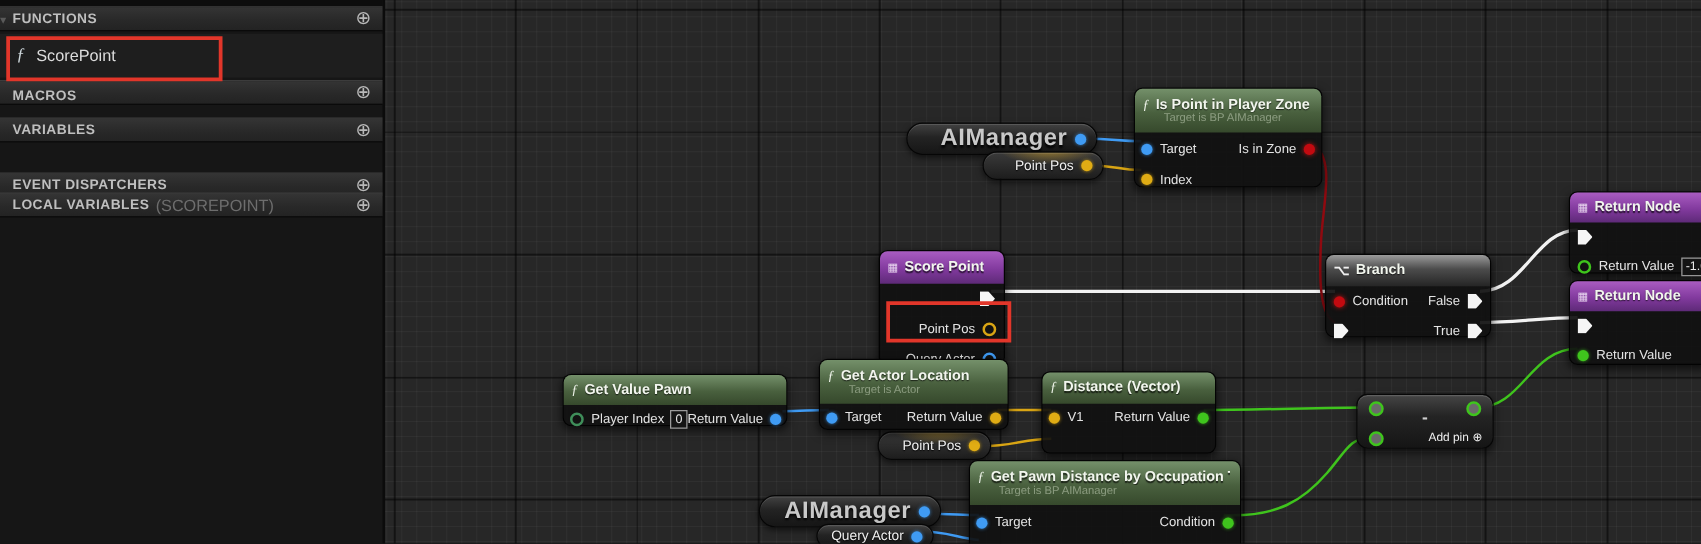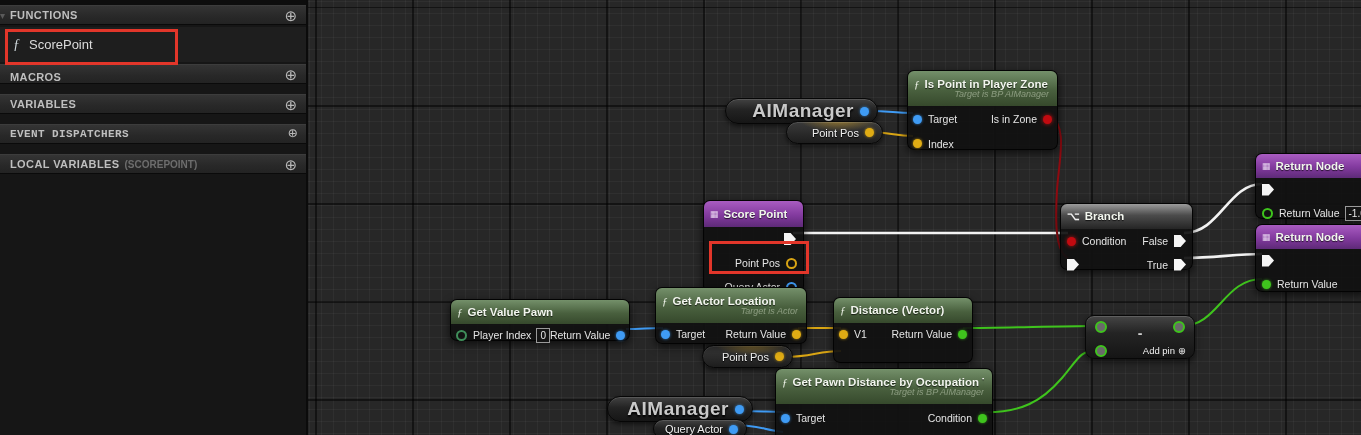--- a/index.html
+++ b/index.html
@@ -18,21 +18,21 @@
 
   
   #sidebar{position:absolute;left:0;top:0;width:306px;height:435px;background:#161616;z-index:10;
            border-right:2px solid #0b0b0b;}
   .sb-topstrip{position:absolute;left:0;top:0;width:100%;height:5px;background:#0d0d0d;}
   .sb-header{position:absolute;left:0;width:100%;height:20px;
      background:linear-gradient(#343434,#282828 60%,#232323);
      border-top:1px solid #3c3c3c;border-bottom:1px solid #0a0a0a;
      display:flex;align-items:center;box-sizing:border-box;}
   .sb-header .lbl{color:#bfbfbf;font-size:11px;font-weight:bold;letter-spacing:.4px;margin-left:10px;white-space:nowrap;}
-  .sb-header .suffix{color:#6d6d6d;font-size:10px;font-weight:bold;margin-left:5px;}
+  .sb-header .suffix{color:#6d6d6d;font-size:13px;font-weight:normal;margin-left:5px;}
   .sb-add{position:absolute;right:9px;top:50%;transform:translateY(-50%);
      color:#b8b8b8;font-size:15px;line-height:15px;cursor:pointer;}
   .sb-caret{position:absolute;left:0px;top:4px;color:#5a5a5a;font-size:10px;}
   .sb-item{position:absolute;left:0;top:27px;width:100%;height:35px;background:#1e1e1e;
      display:flex;align-items:center;}
   .sb-item .fn-ic{color:#cdd6da;font-size:14px;font-style:italic;margin-left:13px;font-family:"Liberation Serif",serif;}
   .sb-item .lbl{color:#dcdcdc;font-size:13px;margin-left:9px;}
 
   
   .red-box{position:absolute;border:3px solid #e2362a;z-index:15;pointer-events:none;}
@@ -44,21 +44,21 @@
   .wire-yellow{stroke:#d9a514;stroke-width:2;fill:none;}
   .wire-green{stroke:#3fc41d;stroke-width:2;fill:none;}
   .wire-red{stroke:#8f0a10;stroke-width:2;fill:none;}
 
   
   .node{position:absolute;background:rgba(17,17,17,0.93);border-radius:7px;
         box-shadow:0 3px 8px rgba(0,0,0,0.65);z-index:2;border:1px solid rgba(0,0,0,0.8);box-sizing:border-box;}
   .nhead{border-radius:6px 6px 0 0;padding:2px 8px 3px 6px;display:flex;flex-direction:column;justify-content:center;}
   .nhead .trow{display:flex;align-items:center;gap:5px;}
   .nhead .title{color:#f2f6ee;font-size:11.5px;font-weight:bold;text-shadow:0 1px 1px rgba(0,0,0,.7);white-space:nowrap;overflow:hidden;}
-  .nhead .subtitle{color:rgba(235,245,225,0.42);font-size:9px;font-style:italic;margin-left:17px;margin-top:-1px;white-space:nowrap;overflow:hidden;text-align:right;}
+  .nhead .subtitle{color:rgba(235,245,225,0.42);font-size:9px;margin-left:17px;margin-top:-1px;white-space:nowrap;overflow:hidden;}
   .nhead .fn-ic{color:#eef3e9;font-size:11px;font-style:italic;font-family:"Liberation Serif",serif;}
   .nhead .badge-ic{color:#e6d2ee;font-size:9px;}
   .nhead .branch-ic{color:#f0f0f0;font-size:11px;font-weight:bold;}
   .head-green{background:linear-gradient(#74906a,#49603e 55%,#36492c);}
   .head-purple{background:linear-gradient(#a95cc1,#823a9e 55%,#5e2a78);}
   .head-gray{background:linear-gradient(#9b9b9b,#4c4c4c 45%,#252525);}
 
   .prow{display:flex;align-items:center;padding:0 7px;}
   .plbl{color:#e4e4e4;font-size:10.5px;white-space:nowrap;}
   .pin{width:9px;height:9px;border-radius:50%;flex:0 0 auto;}
@@ -353,21 +353,21 @@
     <div class="sb-header" style="top:64px;align-items:flex-end;">
       <span class="lbl">MACROS</span>
       <span class="sb-add">⊕</span>
     </div>
 
     <div class="sb-header" style="top:94px;">
       <span class="lbl">VARIABLES</span>
       <span class="sb-add">⊕</span>
     </div>
 
-    <div class="sb-header" style="top:124px;font-family:Liberation Mono, monospace;">
+    <div class="sb-header" style="top:138px;">
       <span class="lbl">EVENT DISPATCHERS</span>
       <span class="sb-add">⊕</span>
     </div>
 
     <div class="sb-header" style="top:154px;">
       <span class="lbl">LOCAL VARIABLES</span>
       <span class="suffix">(SCOREPOINT)</span>
       <span class="sb-add">⊕</span>
     </div>
   </div>

